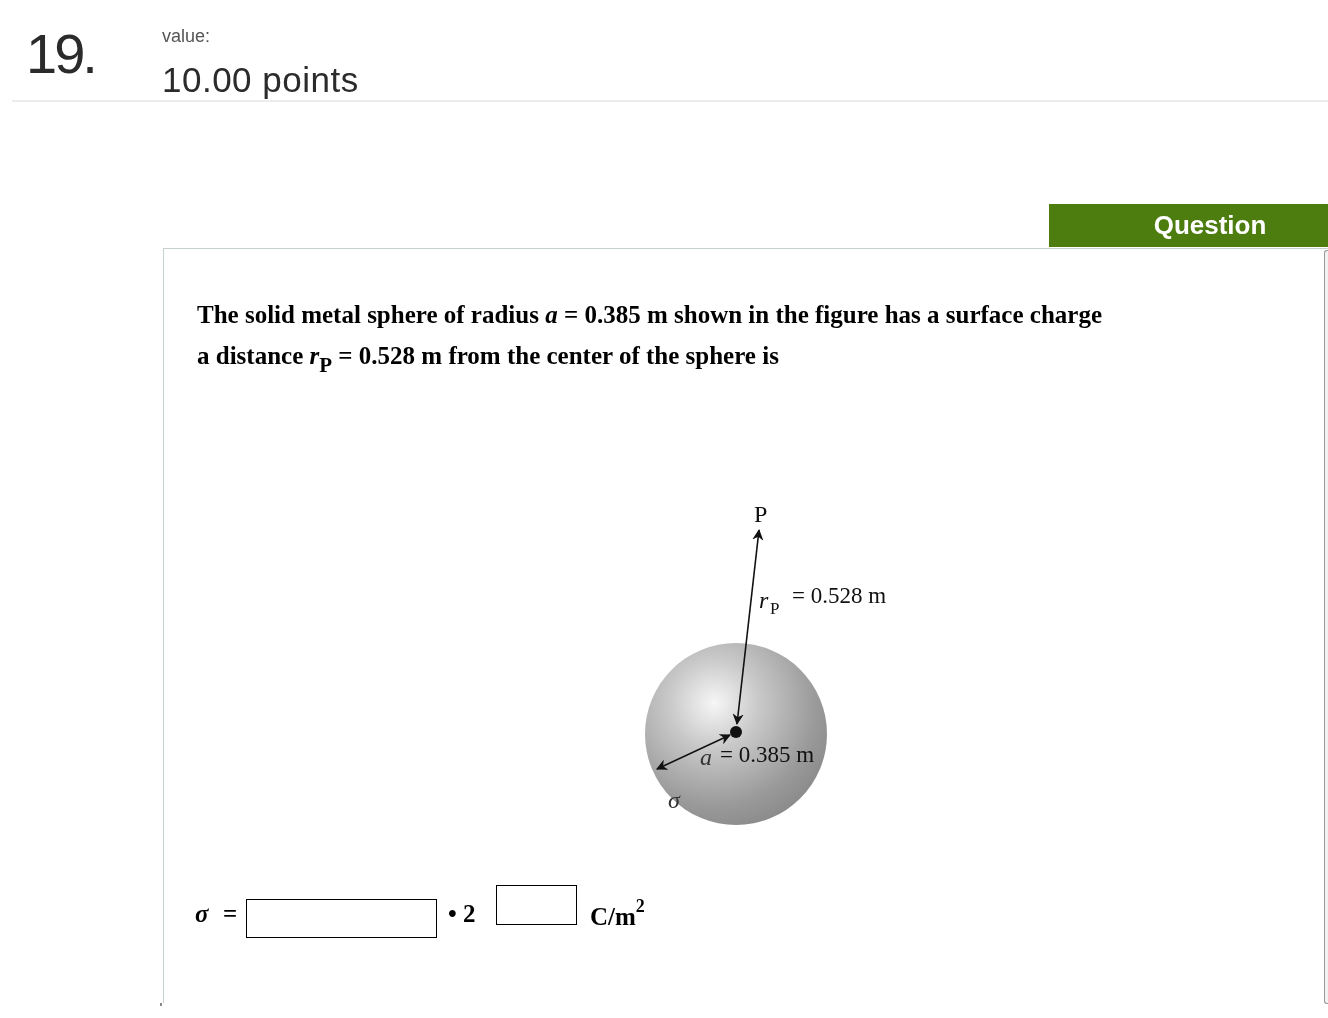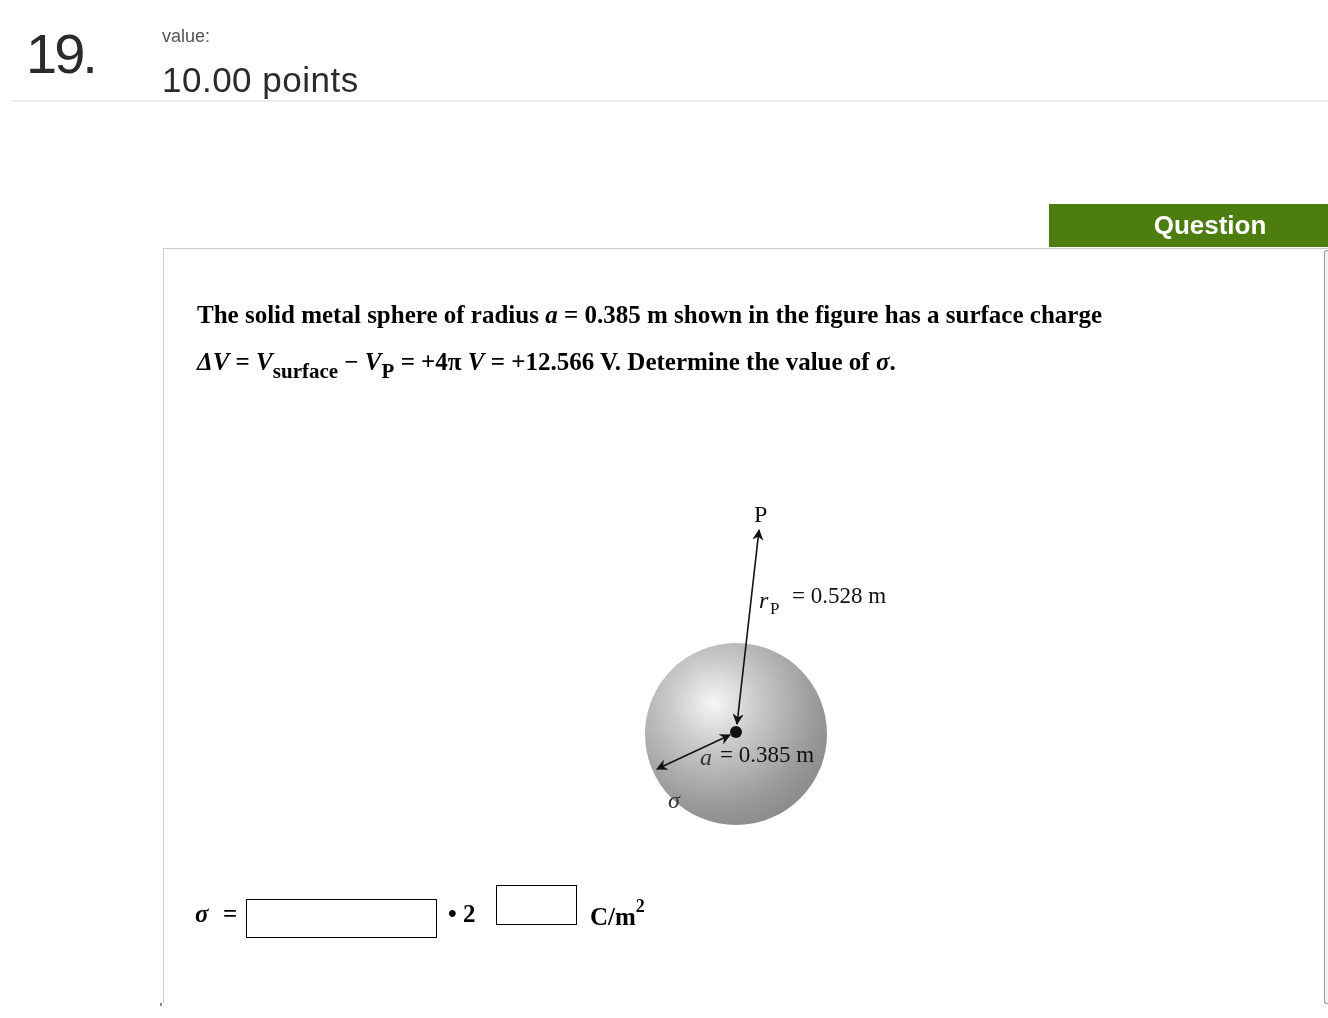--- a/index.html
+++ b/index.html
@@ -166,22 +166,22 @@
 <div class="question-tab">Question</div>
 
 <div class="question-panel"></div>
 <div class="panel-corner"></div>
 <div class="scrollbar"></div>
 
 <div class="prompt">
   <div class="line">
     <span>The solid metal sphere of radius </span><i>a</i><span> = 0.385 m  shown in the figure has a surface charge</span>
   </div>
-  <div class="line eq-line">
-    <span style="font-style:italic">ΔV</span><span> = </span><i>V</i><span class="sub">surface</span><span> − </span><i>V</i><span class="sub">P</span><span> = +4π </span><i>V</i><span> = +12.566 V. Determine the value of </span><i>σ</i><span>.</span>
+  <div class="line">
+    <span>a distance </span><i>r</i><span class="sub">P</span><span> = 0.528 m  from the center of the sphere is</span>
   </div>
 </div>
 
 <div class="figure">
   <svg width="300" height="350" viewBox="0 0 300 350" xmlns="http://www.w3.org/2000/svg">
     <defs>
       <radialGradient id="sphereGrad" cx="0.38" cy="0.33" r="0.7">
         <stop offset="0" stop-color="#f6f6f6"></stop>
         <stop offset="0.35" stop-color="#c9c9c9"></stop>
         <stop offset="0.8" stop-color="#9a9a9a"></stop>

